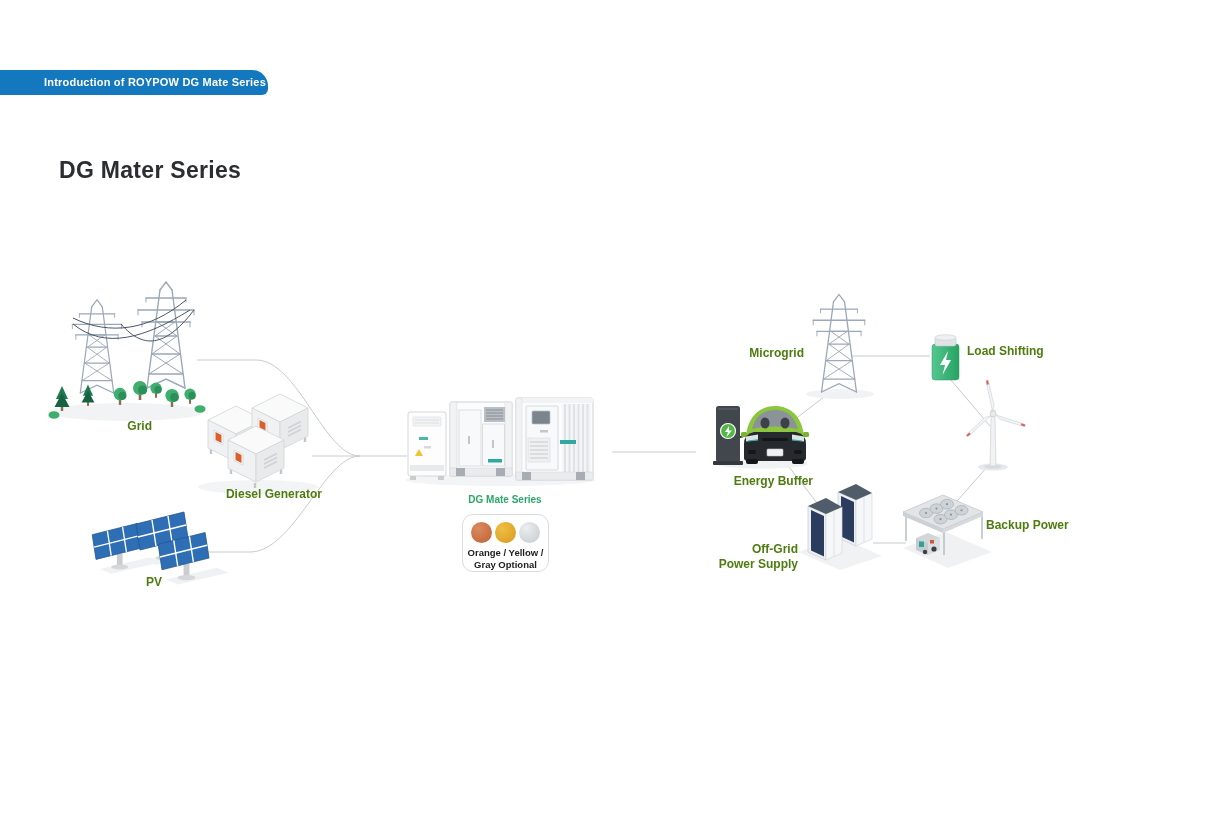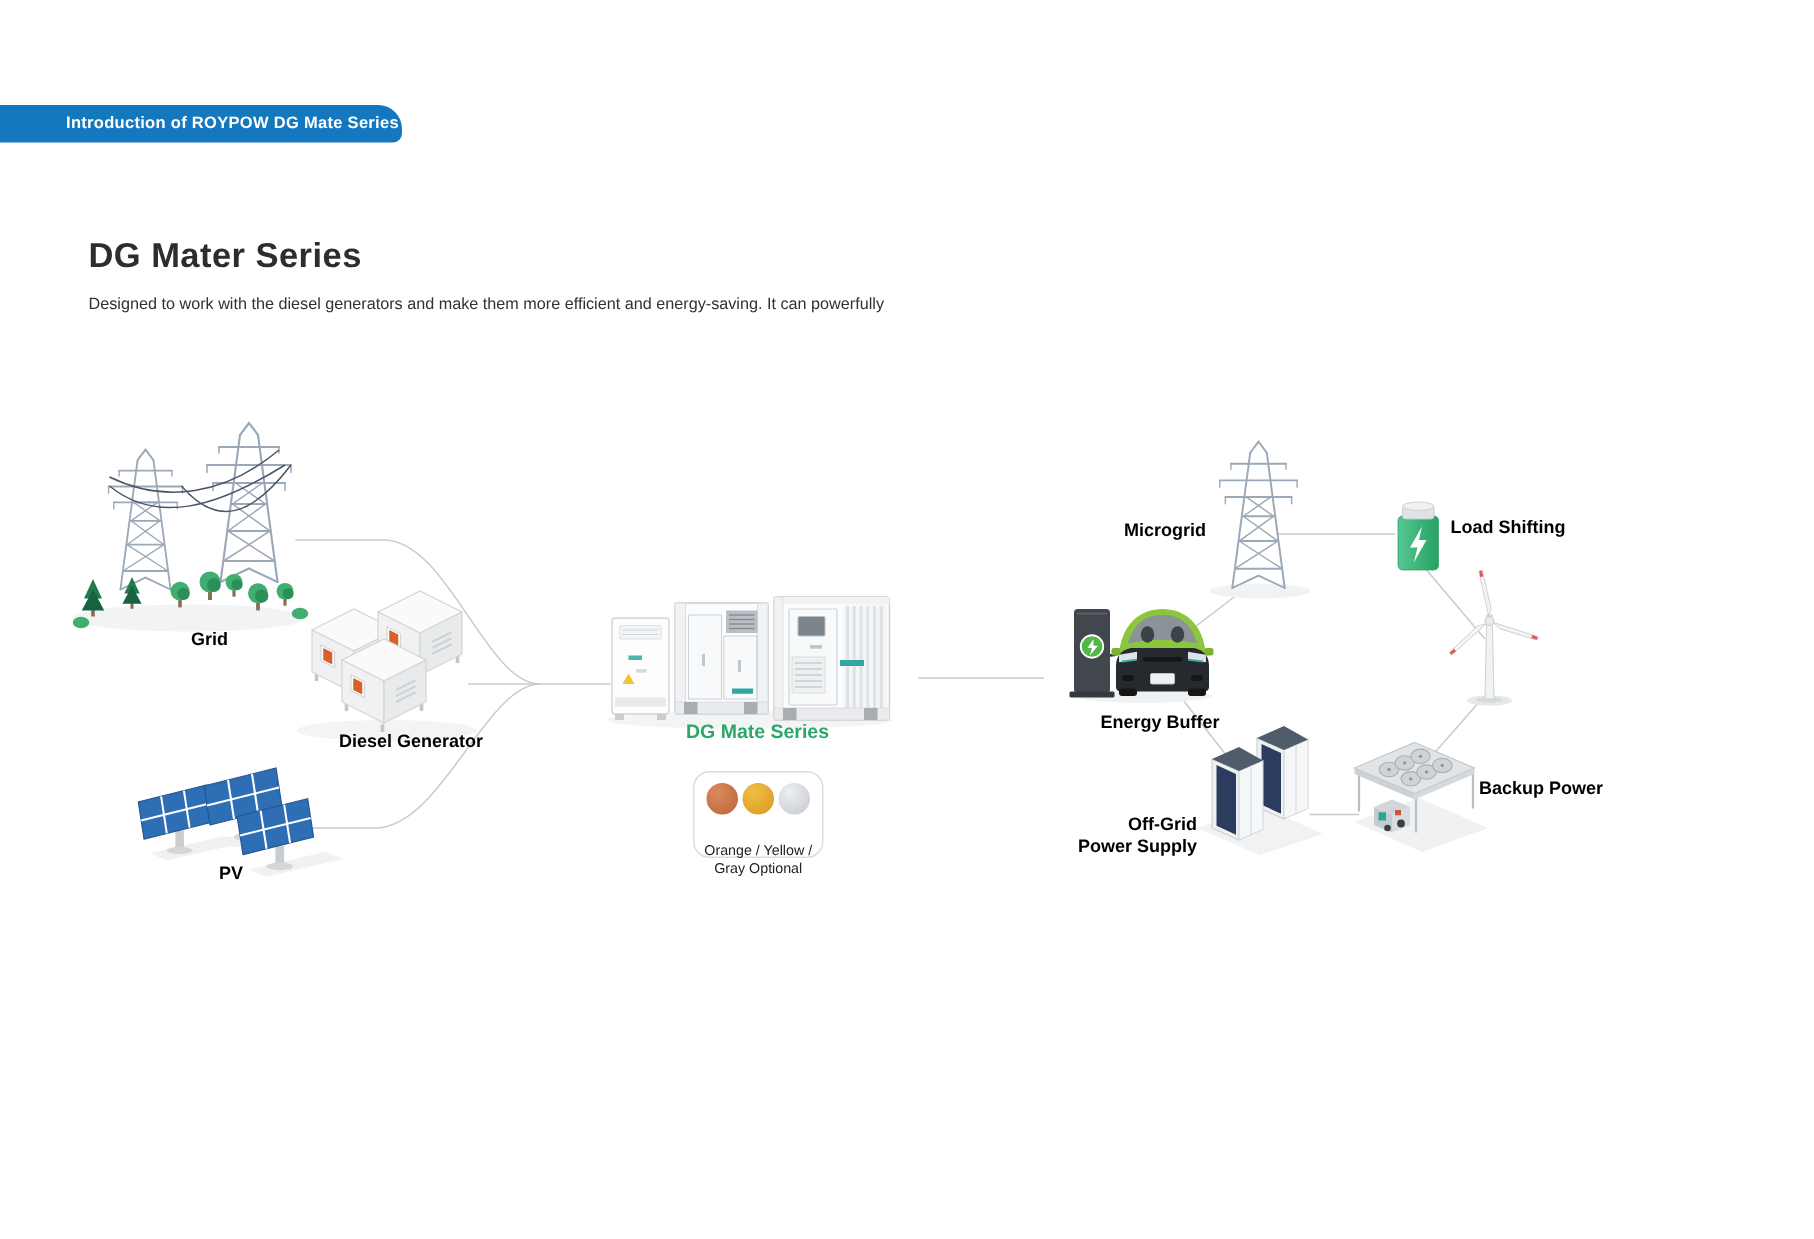--- a/index.html
+++ b/index.html
@@ -4,47 +4,46 @@
 <style>
   html,body{margin:0;padding:0;background:#ffffff;}
   .page{position:relative;width:1209px;height:636px;background:#fff;overflow:hidden;
         font-family:"Liberation Sans",sans-serif;color:#2d2f33;}
   .banner{position:absolute;left:0;top:70px;width:268px;height:25px;background:#1478be;
           border-radius:0 16px 6px 0;color:#fff;font-size:11px;font-weight:bold;
           line-height:25px;text-align:center;padding-left:42px;box-sizing:border-box;letter-spacing:.2px;}
   .title{position:absolute;left:59px;top:119px;font-size:23px;font-weight:bold;color:#2b2d30;letter-spacing:.3px;margin-top:38px;}
   .subtitle{position:absolute;left:58px;top:146px;font-size:31px;font-weight:normal;color:#3a3c3f;letter-spacing:.3px;}
   .desc{position:absolute;left:59px;top:195px;font-size:10.8px;line-height:17.5px;color:#2f3133;}
-  .lbl{position:absolute;font-size:12px;font-weight:bold;color:#000000;line-height:15px;}
+  .lbl{position:absolute;font-size:12px;font-weight:bold;color:#4d7c0f;line-height:15px;}
   .center{text-align:right;} .right{text-align:right;}
-  .product-name{position:absolute;left:425px;top:480px;width:160px;text-align:center;
-                font-size:13px;font-weight:bold;color:#2ba768;}
+  .product-name{position:absolute;left:425px;top:494px;width:160px;text-align:center;
+                font-size:10px;font-weight:bold;color:#2ba768;}
   .color-box{position:absolute;left:462px;top:514px;width:87px;height:58px;background:#fff;
              border:1.5px solid #dadde0;border-radius:11px;box-sizing:border-box;text-align:center;}
   .swatches{display:flex;justify-content:center;gap:3px;margin-top:7px;}
   .swatch{width:21px;height:21px;border-radius:50%;}
   .swatch.orange{background:radial-gradient(circle at 35% 30%,#d98a5e,#bf6136);}
   .swatch.yellow{background:radial-gradient(circle at 35% 30%,#efbe45,#d9991c);}
   .swatch.gray{background:radial-gradient(circle at 35% 30%,#eceef0,#c3c9ce);}
-  .color-note{font-size:9.5px;font-weight:normal;color:#222;line-height:11.5px;margin-top:19px;}
+  .color-note{font-size:9.5px;font-weight:bold;color:#222;line-height:11.5px;margin-top:4px;}
   .pagenum{position:absolute;font-size:11px;color:#2d2f33;}
   svg.diagram{position:absolute;left:0;top:0;width:1209px;height:826px;}
 </style>
 </head>
 <body>
 
 <div class="page">
 
   <div class="banner">
     <span>Introduction of ROYPOW DG Mate Series</span>
   </div>
 
   <div class="title">DG Mater Series</div>
   <div class="desc">
-    <div>Designed to work with the diesel generators and make them more efficient and energy-saving. It can powerfully</div>
   </div>
 
   <svg class="diagram" viewBox="0 0 1209 826">
     <defs>
       <linearGradient id="gbat" x1="0" y1="0" x2="1" y2="0">
         <stop offset="0" stop-color="#55c791"></stop>
           <stop offset="1" stop-color="#26a263"></stop>
       </linearGradient>
       <g id="tower" stroke="#9aa8b7" stroke-width="1.4" fill="none" stroke-linecap="round">
         <path d="M-19,0 L-6,-98 M19,0 L6,-98"></path>

